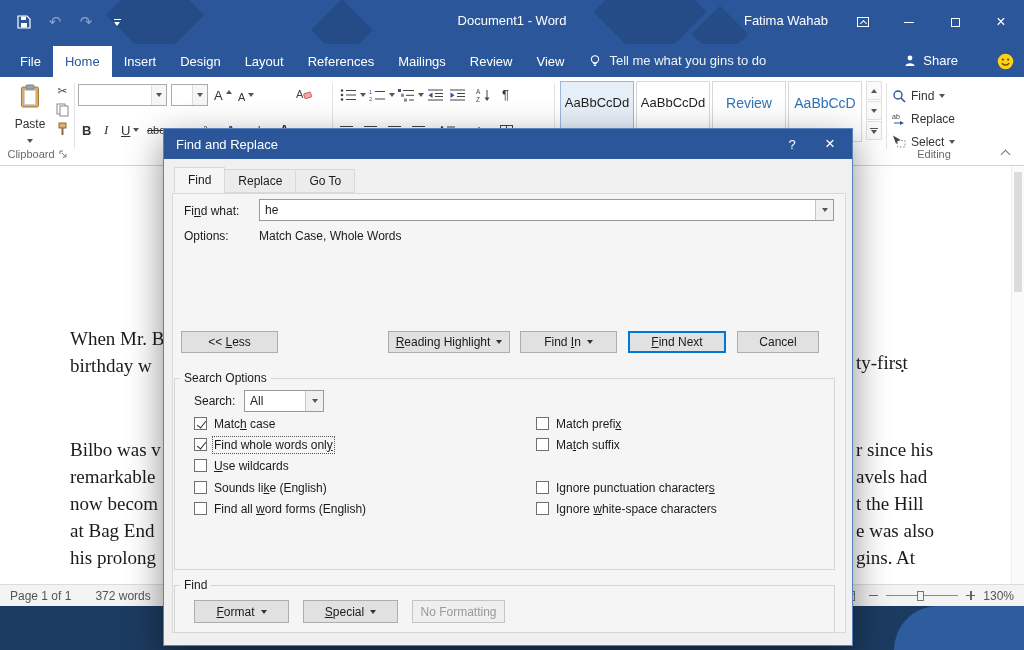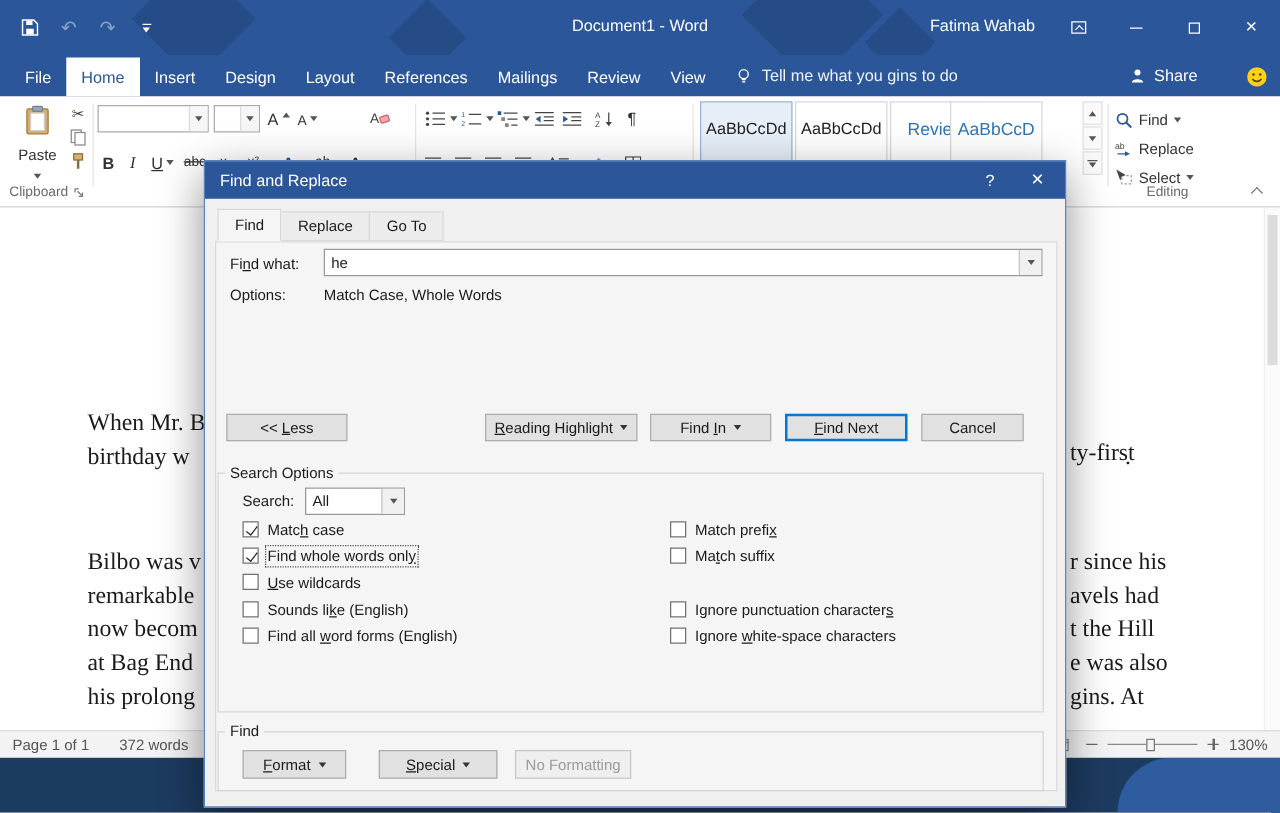--- a/index.html
+++ b/index.html
@@ -416,21 +416,21 @@
       <span class="slabel">¶ Normal</span>
     </div>
     <div class="style-item" style="left:636px;">
       <span class="prev">AaBbCcDd</span>
       <span class="slabel">¶ No Spac</span>
     </div>
     <div class="style-item" style="left:712px;">
       <span class="prev h">Review</span>
       <span class="slabel">Heading 1</span>
     </div>
-    <div class="style-item" style="left:760px;">
+    <div class="style-item" style="left:788px;">
       <span class="prev h">AaBbCcD</span>
       <span class="slabel">Heading 2</span>
     </div>
     <div class="gscroll">
       <span class="gsbtn">
           <span class="tri-u"></span>
         </span>
       <span class="gsbtn">
           <span class="tri-d"></span>
         </span>
@@ -620,21 +620,21 @@
       <span class="cb"></span>
       <span class="cbl">Ignore <u>w</u>hite-space characters</span>
     </div>
     <div class="cbrow" style="left:372px;top:351px;">
       <span class="cb"></span>
       <span class="cbl">Ignore punctuation character<u>s</u></span>
     </div>
 
     <div class="gbox" style="left:10px;top:456px;width:661px;height:48px;"></div>
     <span class="legend" style="left:16px;top:449px;">Find</span>
-    <div class="dbtn" style="left:30px;top:471px;width:83px;height:23px;">
+    <div class="dbtn" style="left:30px;top:471px;width:95px;height:23px;">
         <span><u>F</u>ormat</span>
         <span class="tri-d"></span>
       </div>
     <div class="dbtn" style="left:139px;top:471px;width:95px;height:23px;">
         <span><u>S</u>pecial</span>
         <span class="tri-d"></span>
       </div>
     <div class="dbtn dis" style="left:248px;top:471px;width:93px;height:23px;">
         <span>No Formatting</span>
       </div>

